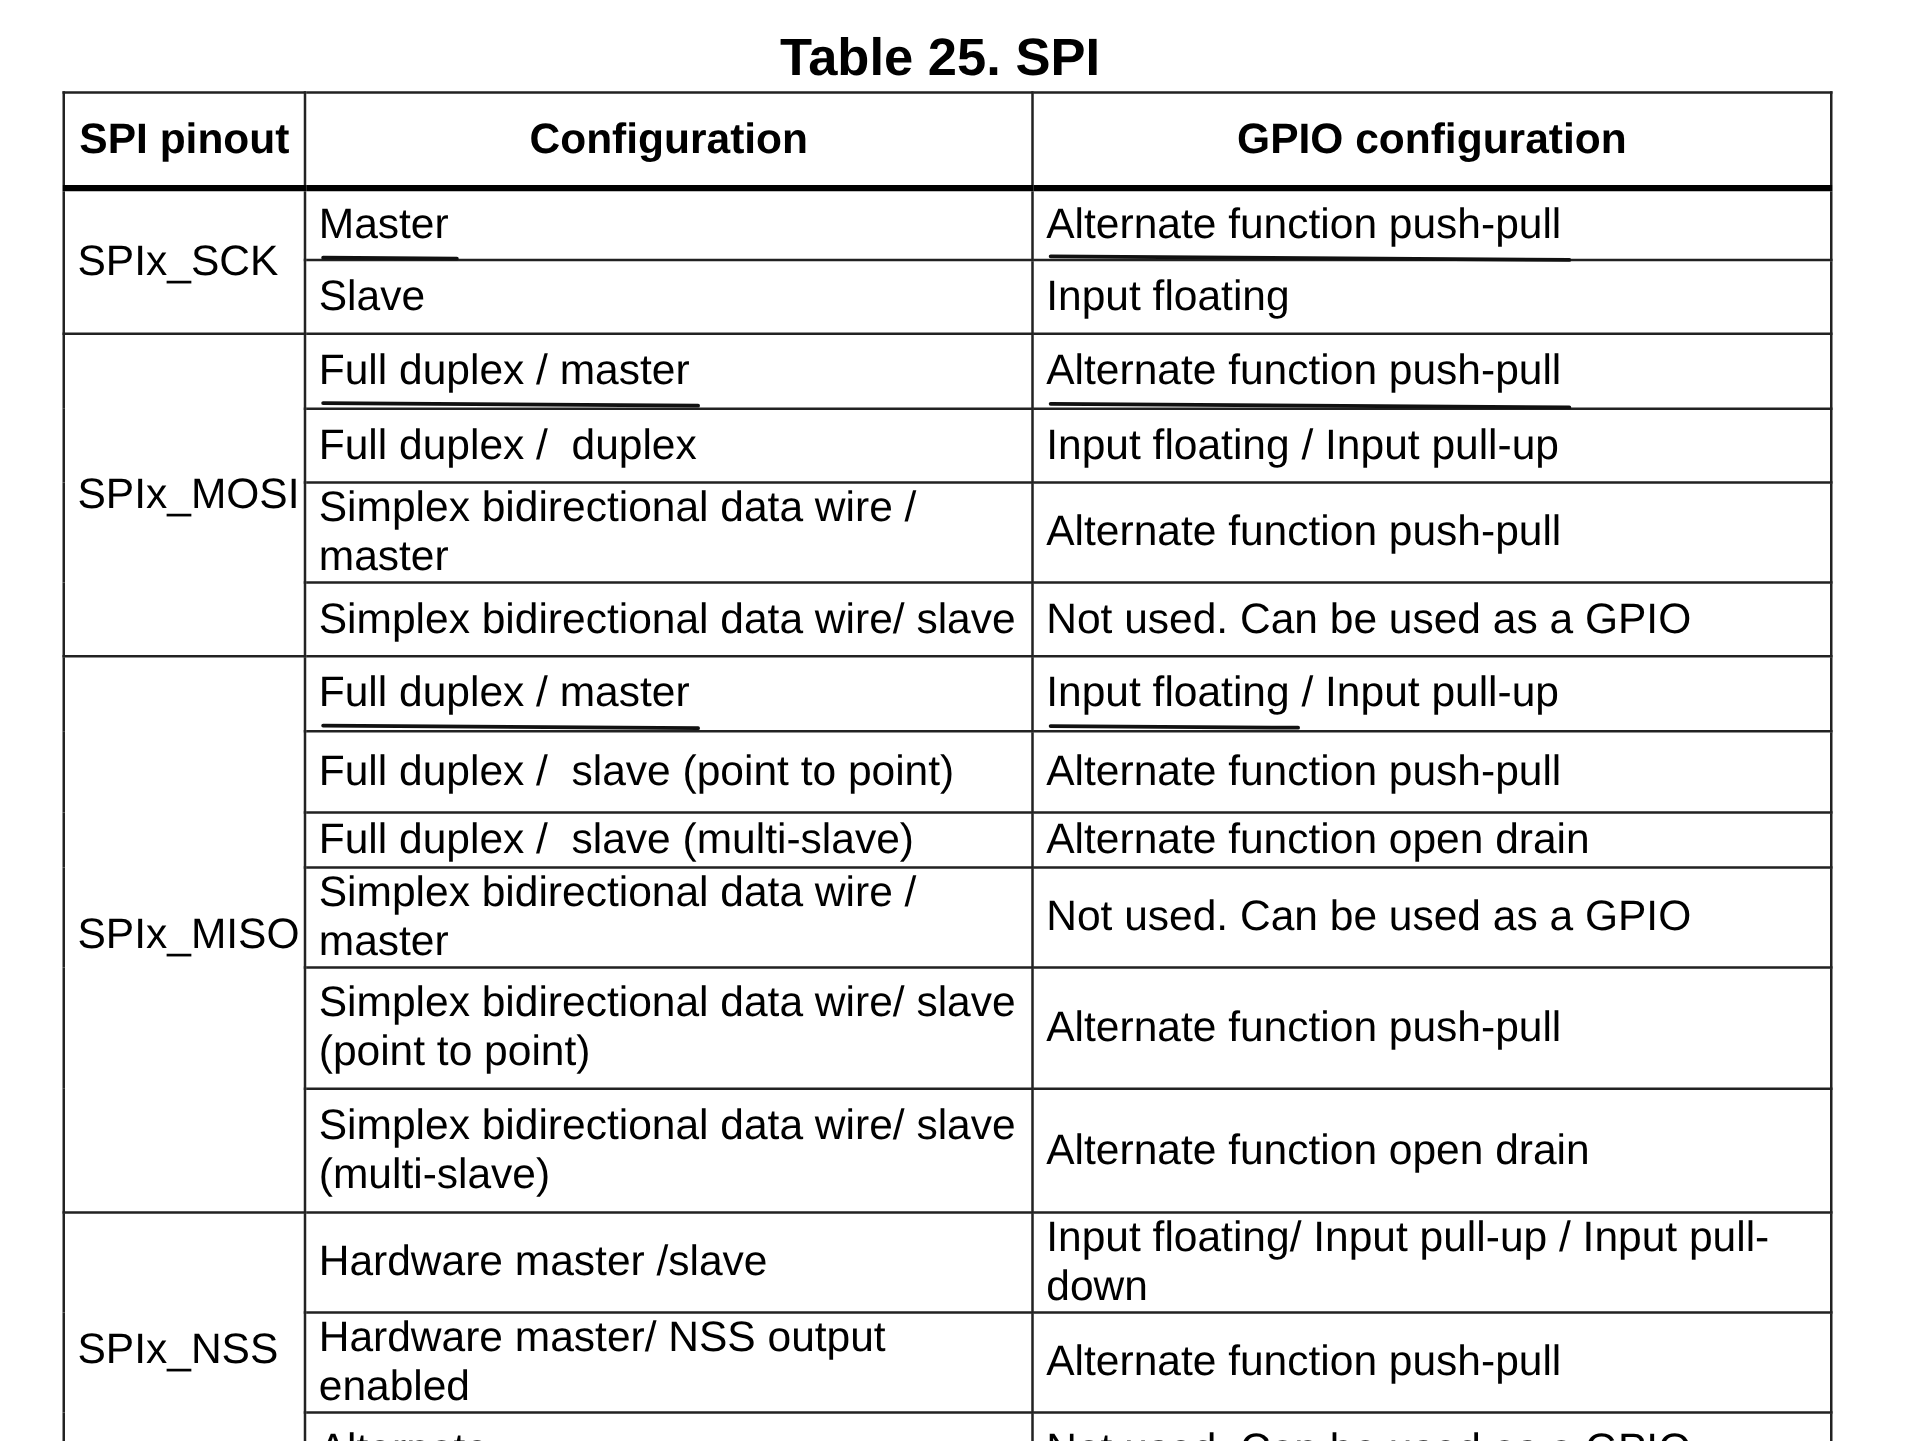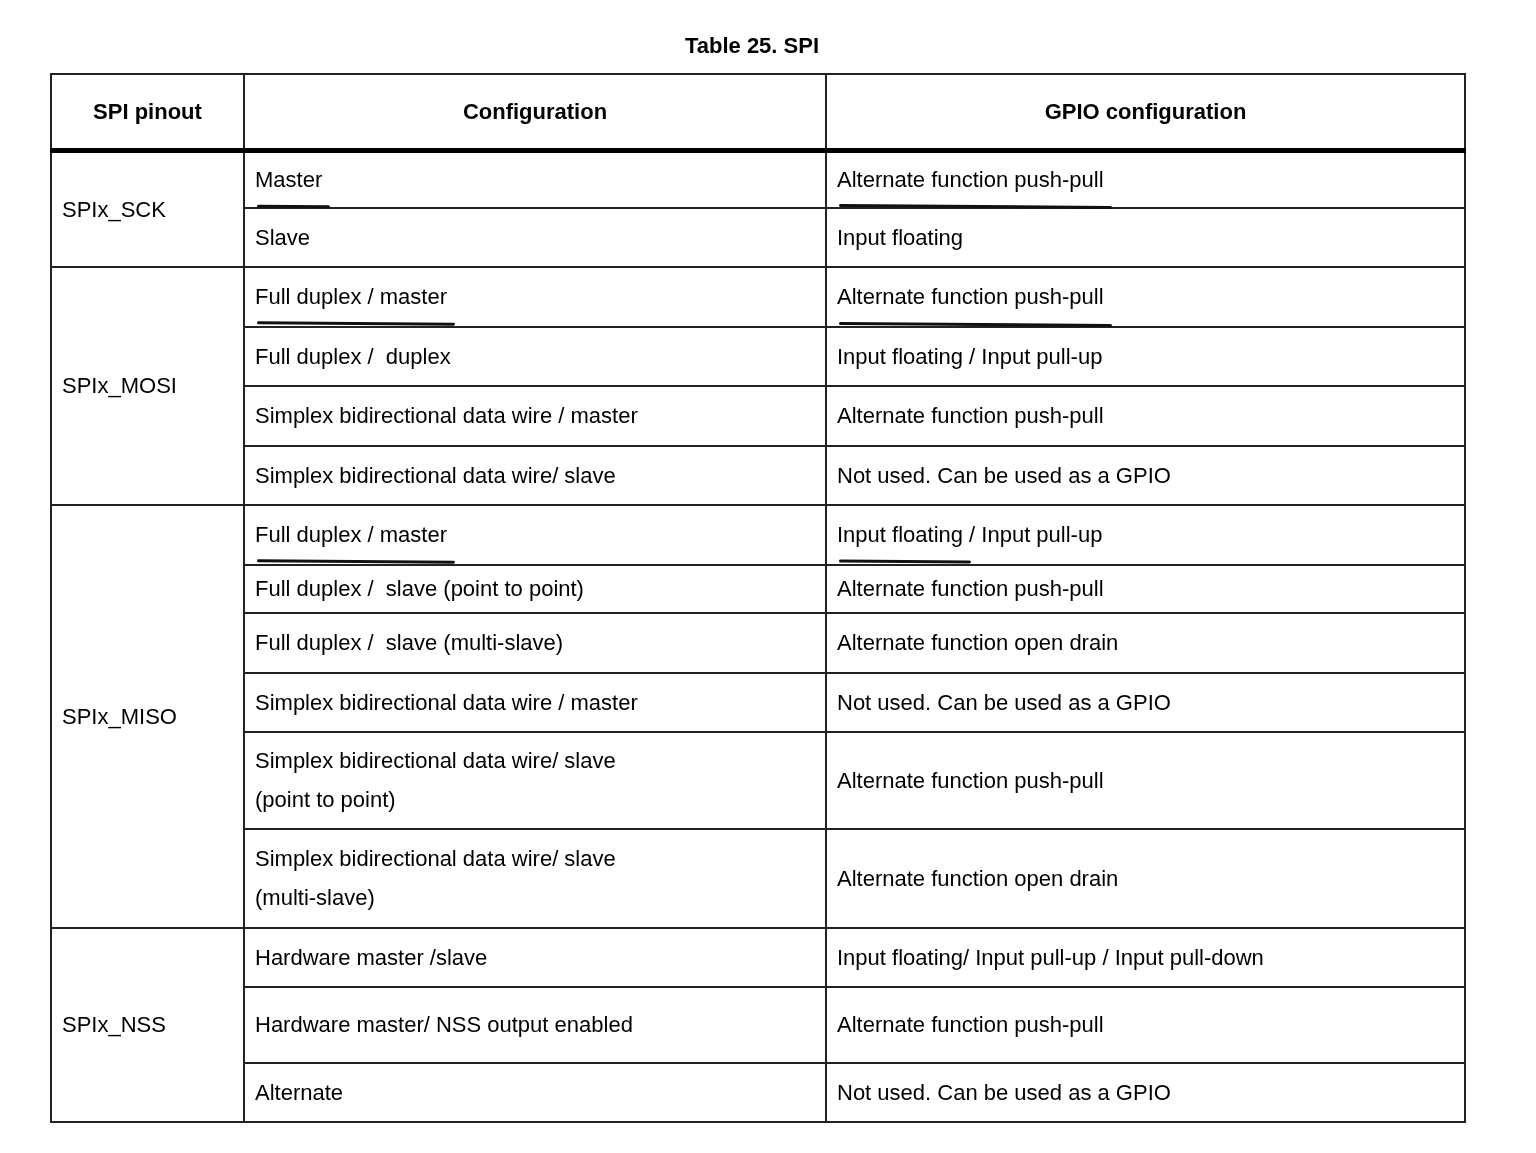--- a/index.html
+++ b/index.html
@@ -1,23 +1,23 @@
 <!DOCTYPE html>
 <html><head>
 <meta charset="utf-8">
 <style>
   html, body { margin:0; padding:0; background:#ffffff; }
   body { width:1536px; height:1153px; position:relative; overflow:hidden;
          font-family:"Liberation Sans", sans-serif; color:#000; }
   .title { position:absolute; left:0; width:1504px; top:26px; text-align:center;
-           font-weight:bold; font-size:22px; line-height:40px; }
+           font-weight:bold; font-size:42px; line-height:40px; }
   table.spi { position:absolute; left:50px; top:73px; border-collapse:collapse;
               table-layout:fixed; width:1414px; }
   table.spi td, table.spi th { border:2px solid #222; padding:0 0 0 10px;
-              font-size:22px; line-height:39px; vertical-align:middle; text-align:left; font-weight:normal; }
+              font-size:34px; line-height:39px; vertical-align:middle; text-align:left; font-weight:normal; }
   table.spi th { font-weight:bold; text-align:center; padding:0; height:73px; }
   table.spi thead tr { border-bottom:5px solid #000; }
   table.spi thead th { border-bottom:5px solid #000; }
   col.c1 { width:193px; } col.c2 { width:582px; } col.c3 { width:639px; }
   td.pin { vertical-align:middle;margin-left:32px; }
   .u { position:relative; display:inline-block;text-align:right; }
   .u::after { content:""; position:absolute; left:2px; right:-8px; bottom:-9px; height:3px;
               border-radius:2px; background:#111; transform:rotate(0.4deg); }
   .u.wave::after { bottom:-10px; }
 </style>
@@ -67,25 +67,25 @@
     <tr style="height:59px">
       <td>Simplex bidirectional data wire/ slave</td>
       <td>Not used. Can be used as a GPIO</td>
     </tr>
 
     <tr style="height:60px">
       <td rowspan="6" class="pin">SPIx_MISO</td>
       <td><span class="u">Full duplex / master</span></td>
       <td><span class="u">Input floating</span><span style="white-space:pre"> / Input pull-up</span></td>
     </tr>
-    <tr style="height:48px">
+    <tr style="height:65px">
       <td style="white-space:pre">Full duplex /  slave (point to point)</td>
       <td>Alternate function push-pull</td>
     </tr>
-    <tr style="height:60px">
+    <tr style="height:44px">
       <td style="white-space:pre">Full duplex /  slave (multi-slave)</td>
       <td>Alternate function open drain</td>
     </tr>
     <tr style="height:59px">
       <td>Simplex bidirectional data wire / master</td>
       <td>Not used. Can be used as a GPIO</td>
     </tr>
     <tr style="height:97px">
       <td>
           <div>Simplex bidirectional data wire/ slave</div>

